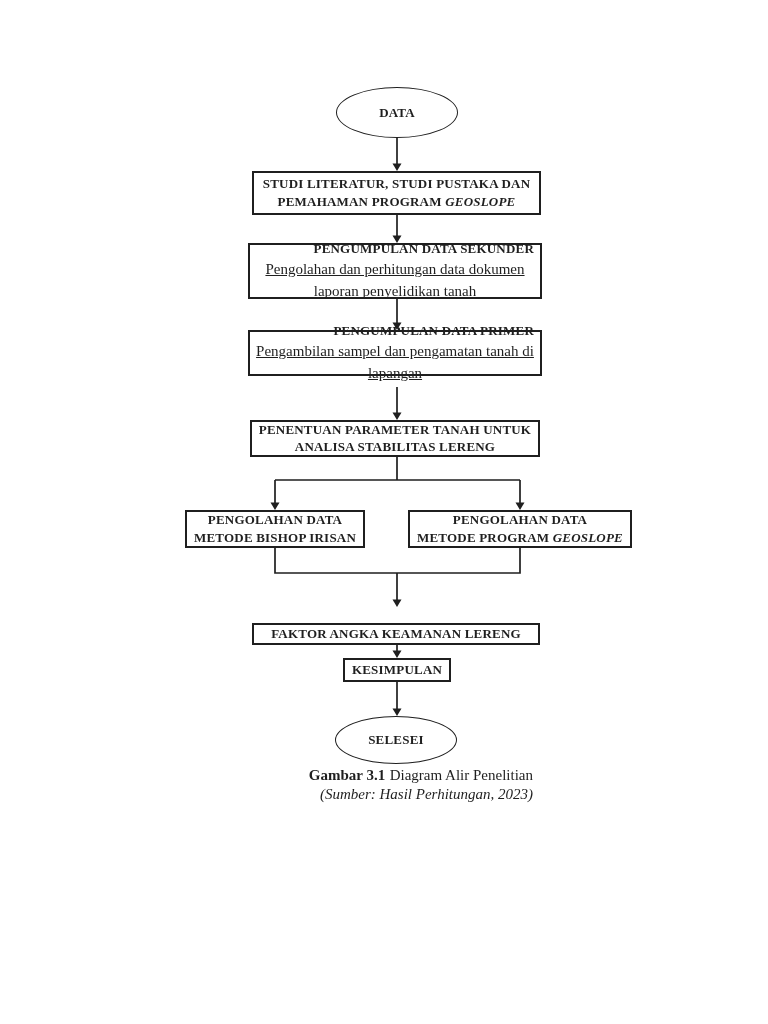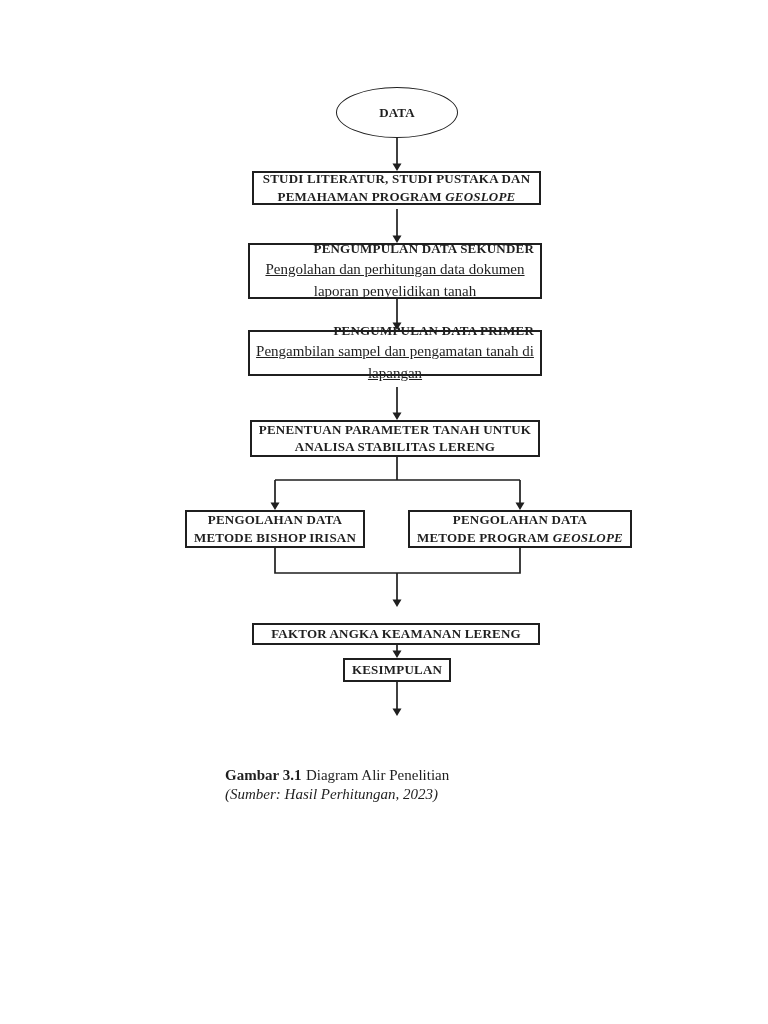--- a/index.html
+++ b/index.html
@@ -19,30 +19,30 @@
     display:flex; flex-direction:column; align-items:center; justify-content:center;
     text-align:center;
   }
   .terminal { border-radius:50%; border-width:1.6px; }
   .title { font-weight:bold; font-size:13px; line-height:18px; white-space:nowrap; letter-spacing:.2px; }
   .title.tight { line-height:16.5px; }
   .desc { font-size:15px; line-height:22px;text-decoration:underline; }
   .pad { padding:1px 6px;align-items:flex-end; }
   .italic { font-style:italic; margin-left:.27em; }
   #n-start      { left:336px; top:87px;  width:122px; height:51px; }
-  #n-literatur  { left:252px; top:171px; width:289px; height:34px; }
+  #n-literatur  { left:252px; top:171px; width:289px; height:44px; }
   #n-sekunder   { left:248px; top:243px; width:294px; height:56px; }
   #n-primer     { left:248px; top:330px; width:294px; height:46px; }
   #n-parameter  { left:250px; top:420px; width:290px; height:37px; }
   #n-bishop     { left:185px; top:510px; width:180px; height:38px; }
   #n-geoslope   { left:408px; top:510px; width:224px; height:38px; }
   #n-faktor     { left:252px; top:607px; width:288px; height:22px;margin-top:16px; }
   #n-kesimpulan { left:343px; top:658px; width:108px; height:24px;text-align:center; }
   #n-end        { left:335px; top:716px; width:122px; height:48px; }
-  .caption { position:absolute; left:225px; top:766px; width:320px; text-align:left; font-size:15px; line-height:19px; }
+  .caption { position:absolute; left:213px; top:766px; width:320px; text-align:right; font-size:15px; line-height:19px; }
   .caption .cap-rest { margin-left:.3em; }
   .caption .cap-source { font-style:italic; }
 </style>
 </head>
 <body style="background: rgb(255, 255, 255);">
 
 <div class="page">
 
   <svg class="connectors" viewBox="0 0 768 1024" xmlns="http://www.w3.org/2000/svg">
     <g>
@@ -115,19 +115,22 @@
   </div>
 
   <div id="n-faktor" class="node">
     <div class="title">FAKTOR ANGKA KEAMANAN LERENG</div>
   </div>
 
   <div id="n-kesimpulan" class="node">
     <div class="title">KESIMPULAN</div>
   </div>
 
+  <div id="n-end" class="node terminal">
+    <span class="title">SELESEI</span>
+  </div>
 
   <div class="caption">
     <div><strong>Gambar 3.1</strong><span class="cap-rest">Diagram Alir Penelitian</span></div>
     <div class="cap-source">(Sumber: Hasil Perhitungan, 2023)</div>
   </div>
 
 </div>
 
 </body></html>

